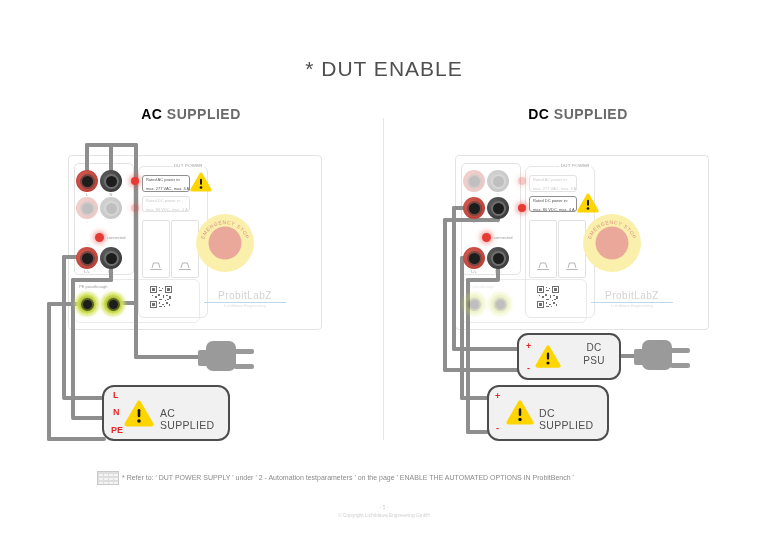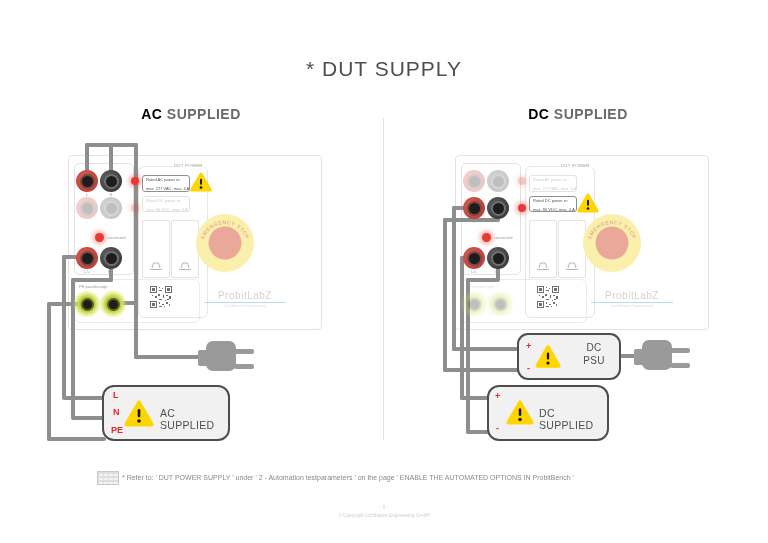--- a/index.html
+++ b/index.html
@@ -52,21 +52,21 @@
   .gridicon{position:absolute;width:20px;height:12px;border:1px solid #c8c8c8;background-color:#f4f4f4;
             background-image:linear-gradient(#dedede 2px, transparent 2px),linear-gradient(90deg,#dedede 1px, transparent 1px);
             background-size:100% 4px,5px 100%;}
   .divider{position:absolute;width:1px;background:#e4e4e4;}
 </style>
 </head>
 <body>
 
 <div id="stage">
 
-  <div class="abs" style="left:0;top:57px;width:768px;text-align:center;font-size:21px;letter-spacing:1px;color:#4f4f4f;">* DUT SUPPLY</div>
+  <div class="abs" style="left:0;top:57px;width:768px;text-align:center;font-size:21px;letter-spacing:1px;color:#4f4f4f;">* DUT ENABLE</div>
 
   <div class="colhead" style="left:111px;top:106px;">
     <span class="accent">AC</span>
     <span>SUPPLIED</span>
   </div>
   <div class="colhead" style="left:498px;top:106px;">
     <span class="accent">DC</span>
     <span>SUPPLIED</span>
   </div>
 

